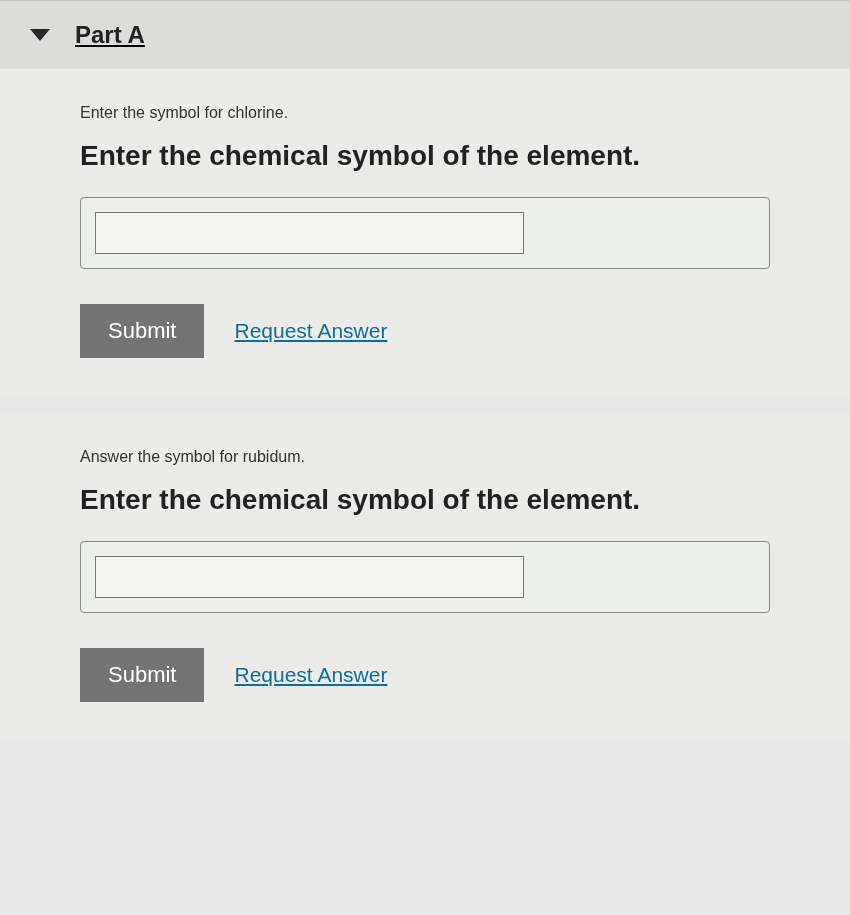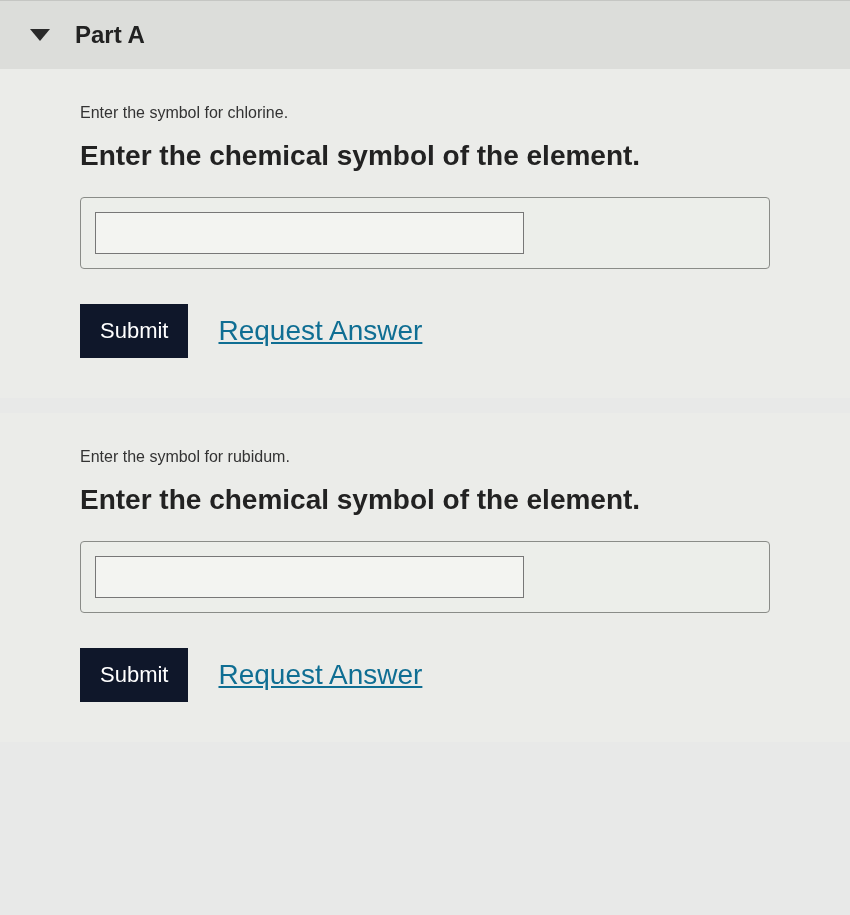--- a/index.html
+++ b/index.html
@@ -17,20 +17,21 @@
     .part-section {
       margin-bottom: 15px;
     }
     .part-header {
       background: #dcddda;
       padding: 20px 30px;
       display: flex;
       align-items: center;
       gap: 25px;
       border-top: 1px solid #c5c6c3;
+      text-decoration: underline;
     }
     .part-header .collapse-icon {
       width: 0;
       height: 0;
       border-left: 10px solid transparent;
       border-right: 10px solid transparent;
       border-top: 12px solid #2a2a2a;
     }
     .part-title {
       font-size: 24px;
@@ -67,31 +68,31 @@
       font-size: 18px;
       padding: 0 8px;
       outline: none;
     }
     .button-row {
       display: flex;
       align-items: center;
       gap: 30px;
     }
     .submit-btn {
-      background: #0f172a;
+      background: #737373;
       color: #fff;
       border: none;
-      padding: 14px 20px;
+      padding: 14px 28px;
       font-size: 22px;
       font-weight: 500;
       cursor: pointer;
     }
     .request-link {
       color: #0f6e93;
-      font-size: 28px;
+      font-size: 21px;
       font-weight: 500;
       text-decoration: underline;
       cursor: pointer;
     }
   </style>
 </head>
 <body>
 
 <div class="part-section">
   <div class="part-header">
@@ -106,21 +107,21 @@
     </div>
     <div class="button-row">
       <button class="submit-btn">Submit</button>
       <a class="request-link">Request Answer</a>
     </div>
   </div>
 </div>
 
 <div class="part-section">
   <div class="part-body">
-    <div class="prompt-text">Enter the symbol for rubidum.</div>
+    <div class="prompt-text">Answer the symbol for rubidum.</div>
     <div class="instruction-text">Enter the chemical symbol of the element.</div>
     <div class="input-wrapper">
       <input type="text" class="answer-input" value="" style="">
     </div>
     <div class="button-row">
       <button class="submit-btn">Submit</button>
       <a class="request-link">Request Answer</a>
     </div>
   </div>
 </div>

